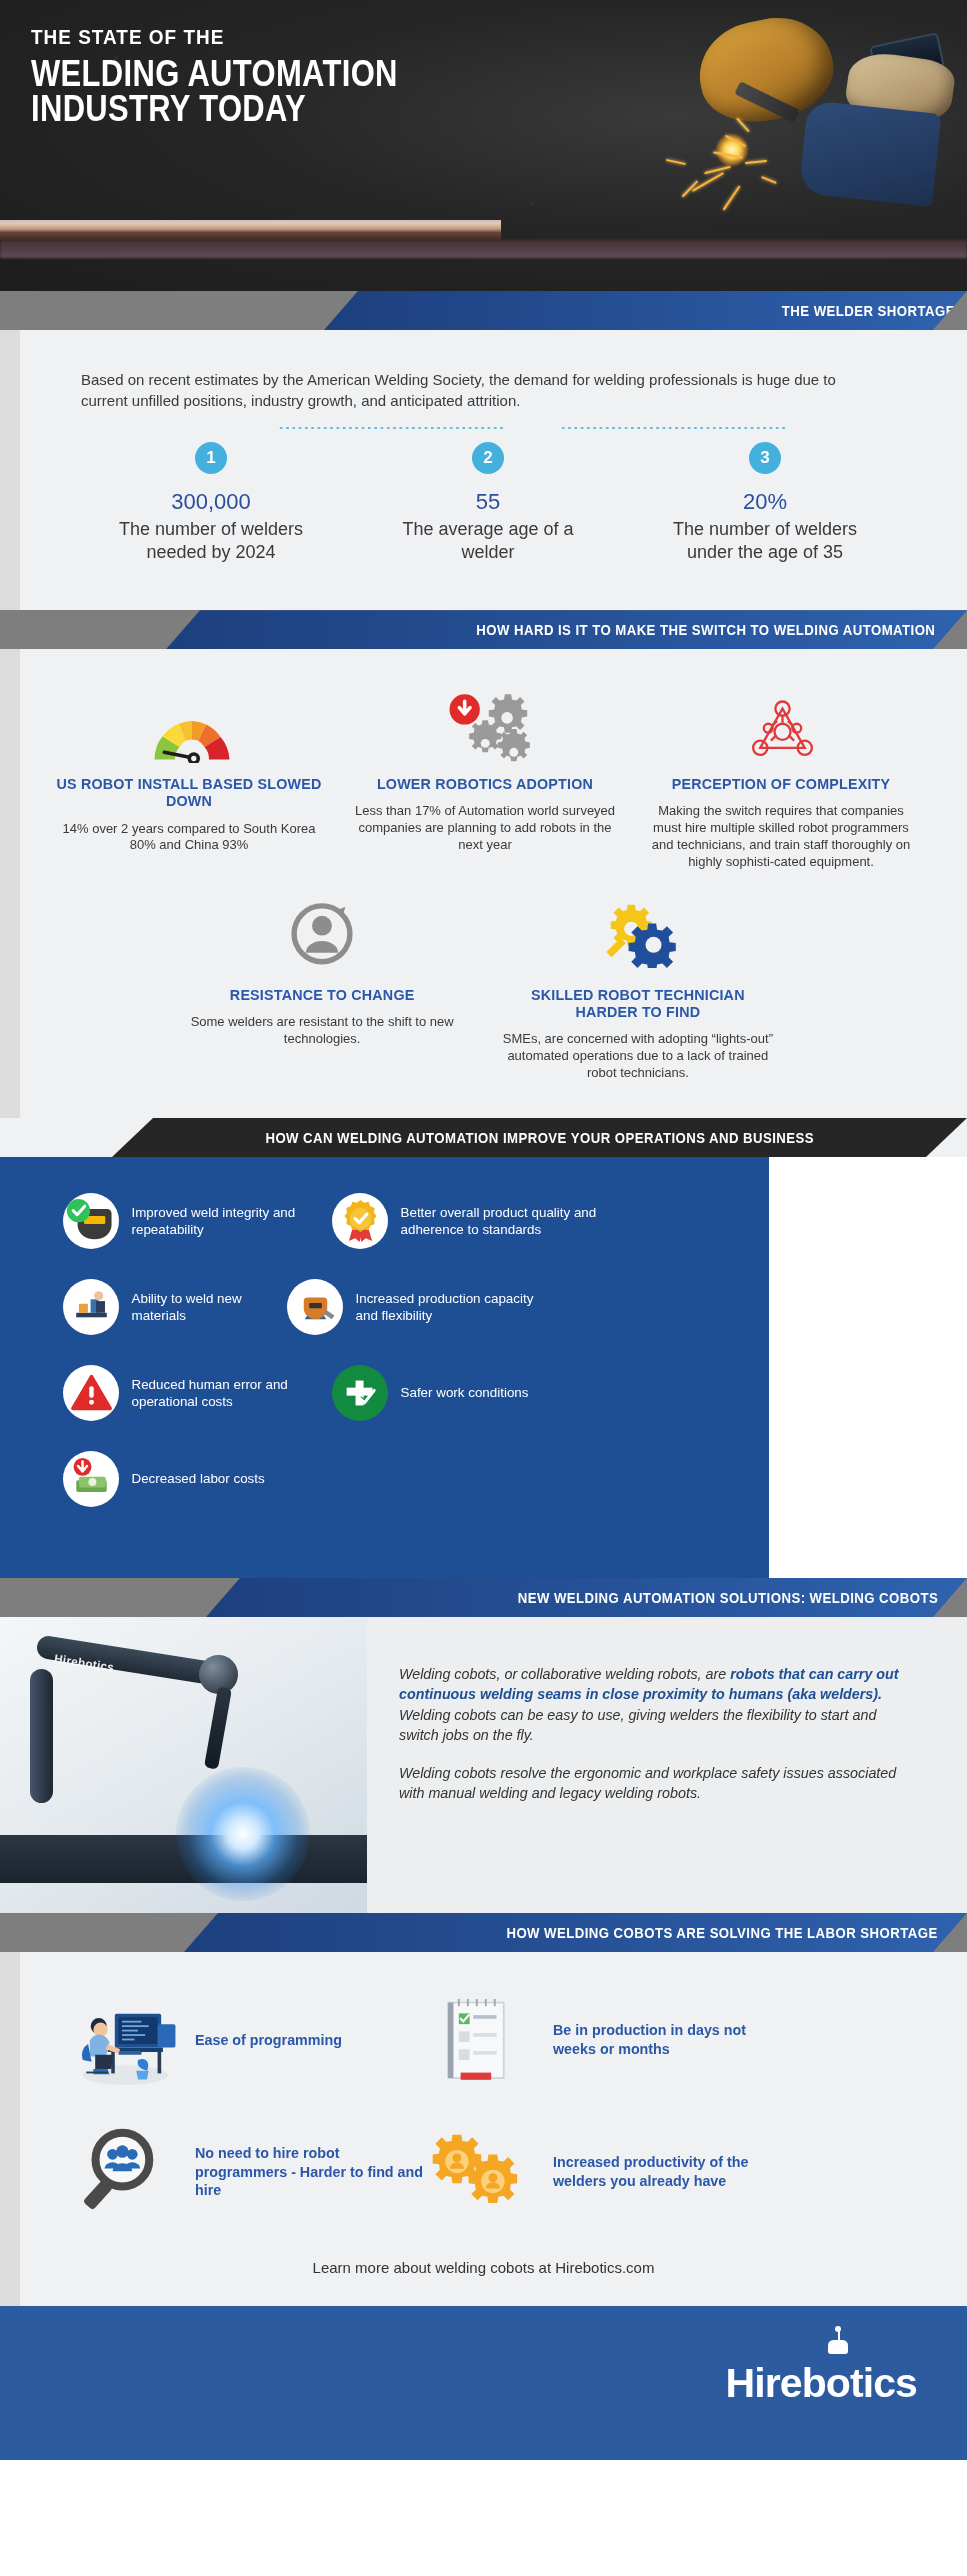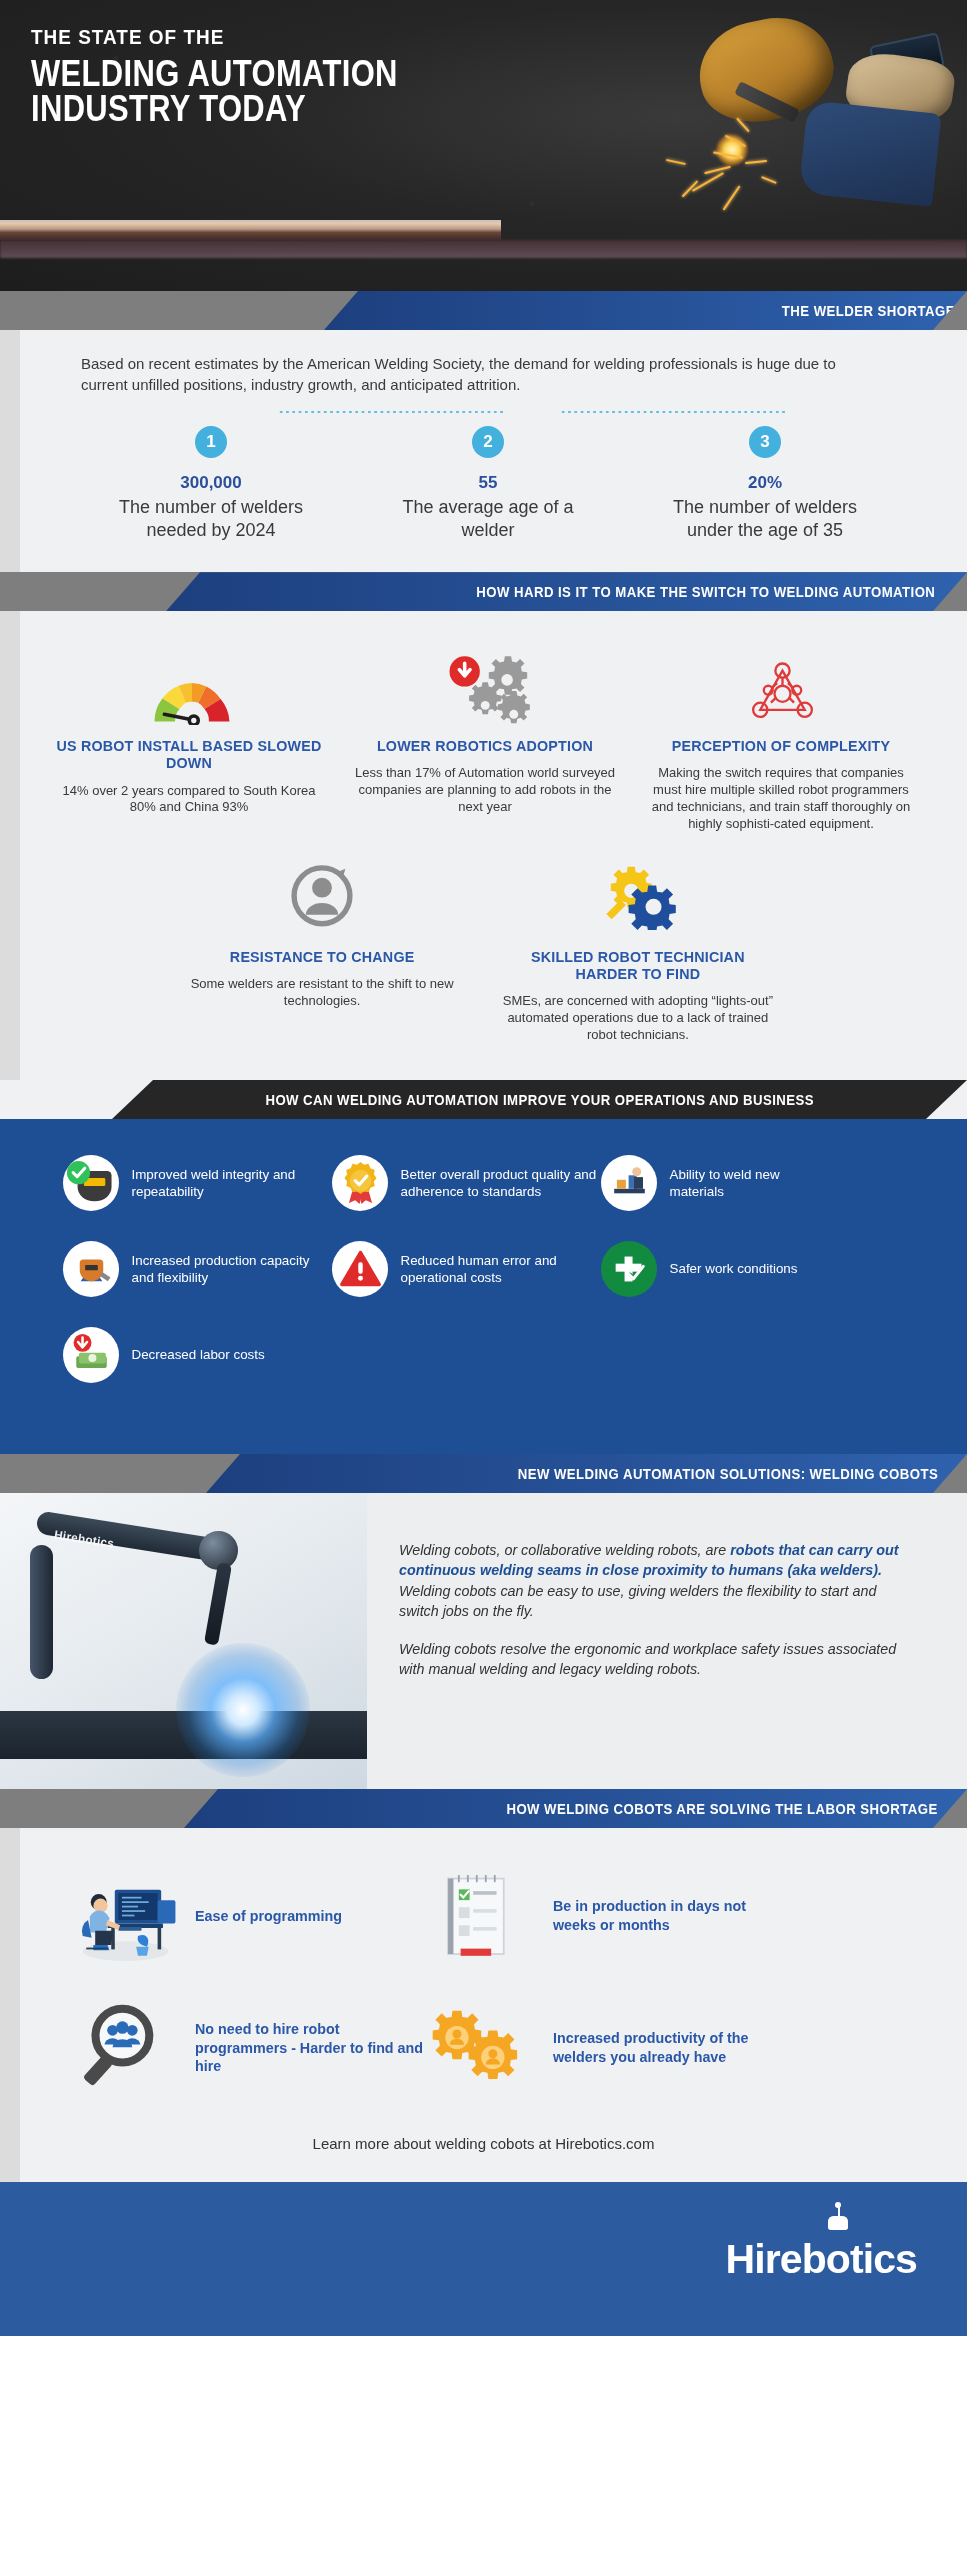--- a/index.html
+++ b/index.html
@@ -113,21 +113,21 @@
     white-space:nowrap; transform:scaleX(.88); transform-origin:center;
     font-family:"Liberation Sans Narrow","Liberation Sans",sans-serif;
   }
 
   
   .sec{ position:relative; width:967px; background:#f0f1f3; }
   .sec::before{
     content:""; position:absolute; left:0; top:0; width:20px; height:100%;
     background:#dcdcdc;
   }
-  .sec-inner{ position:relative; padding:0 54px; }
+  .sec-inner{ position:relative; padding:16px 54px; }
 
   
   .intro-p{
     font-size:15px; line-height:1.42; color:#3a3a3a;
     padding:23px 49px 0 27px;
   }
   .steps{
     display:flex; justify-content:space-between; align-items:flex-start;
     padding:30px 54px 0 63px; position:relative;
   }
@@ -138,21 +138,21 @@
     margin:0 auto;
   }
   .dotline{
     position:absolute; top:15px; height:2.7px;
     background-image:radial-gradient(circle, #5fbfe3 0 1.4px, transparent 1.6px);
     background-size:6.3px 2.7px; background-repeat:repeat-x;
   }
   .dotline.a{ left:224px; width:228px; }
   .dotline.b{ left:506px; width:228px; }
   .step-num{
-    margin-top:15px; color:#2a4f9b; font-size:17px; font-weight:700;
+    margin-top:15px; color:#2a4f9b; font-size:22px; font-weight:400;
   }
   .step-cap{ margin-top:3.6px; font-size:18px; line-height:1.28; color:#3a3a3a; }
 
   
   .cards3{ display:flex; padding:34px 32px 0 41px; gap:0; }
   .cards2{ display:flex; padding:23px 32px 0 41px; gap:9px; justify-content:center; }
   .card{ width:296px; text-align:center; padding:0 12.5px; }
   .card.half{ width:296px; }
   .card-ico{ height:77px; display:flex; align-items:flex-end; justify-content:center; }
   .card-h{
@@ -162,21 +162,21 @@
   .card-p{ font-size:13px; line-height:1.3; color:#3a3a3a; margin-top:10px; }
 
   
   .gauge{ position:relative; width:81px; height:47px; }
   .gauge svg{ display:block; }
   
   .gears{ position:relative; width:86px; height:72px; }
   .mol{ position:relative; width:70px; height:64px; }
 
   
-  .benefits{ position:relative; width:967px; background:#1e4f95; padding:36px 0 41px 0; }
+  .benefits{ position:relative; width:769px; background:#1e4f95; padding:36px 0 41px 0; }
   .ben-grid{ display:flex; flex-wrap:wrap; padding-left:63px; }
   .ben{
     width:269px; display:flex; align-items:center; gap:12.5px; margin-bottom:30px;
   }
   .ben-circle{
     flex:0 0 auto; width:56px; height:56px; border-radius:50%; background:#fff;
     display:flex; align-items:center; justify-content:center; position:relative;
   }
   .ben-t{ color:#fff; font-size:13.4px; line-height:1.28; }
 

